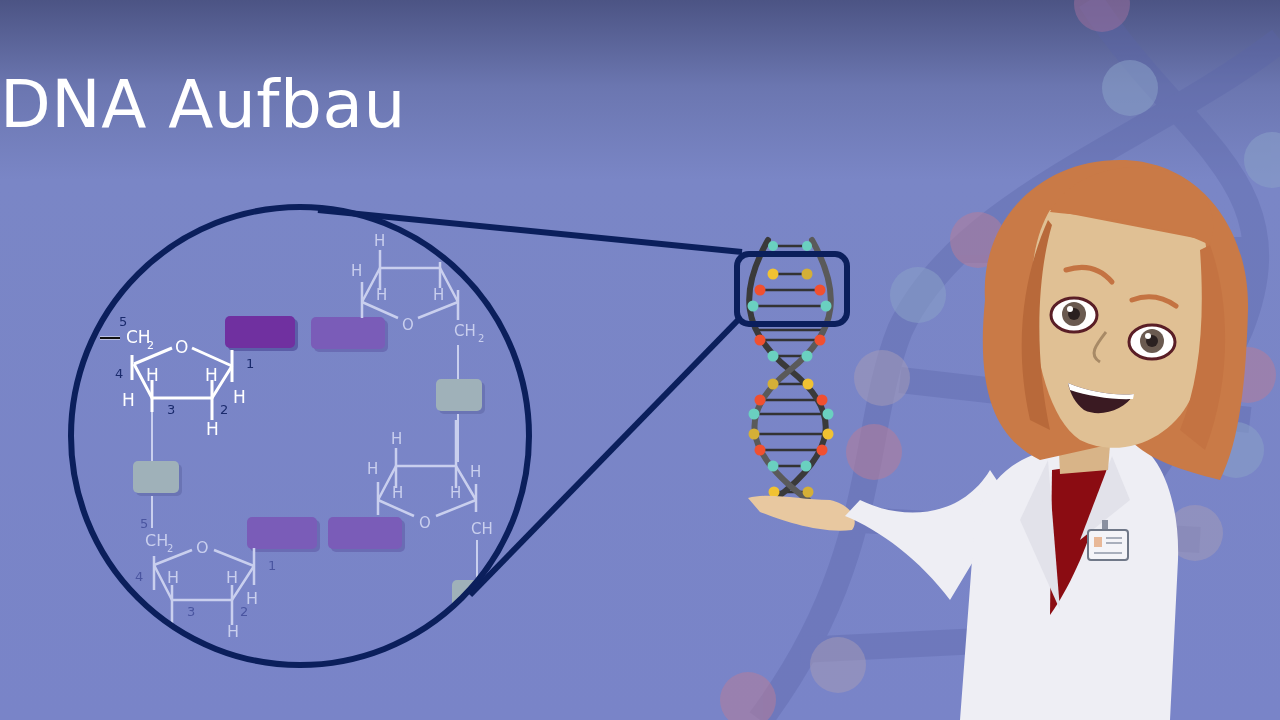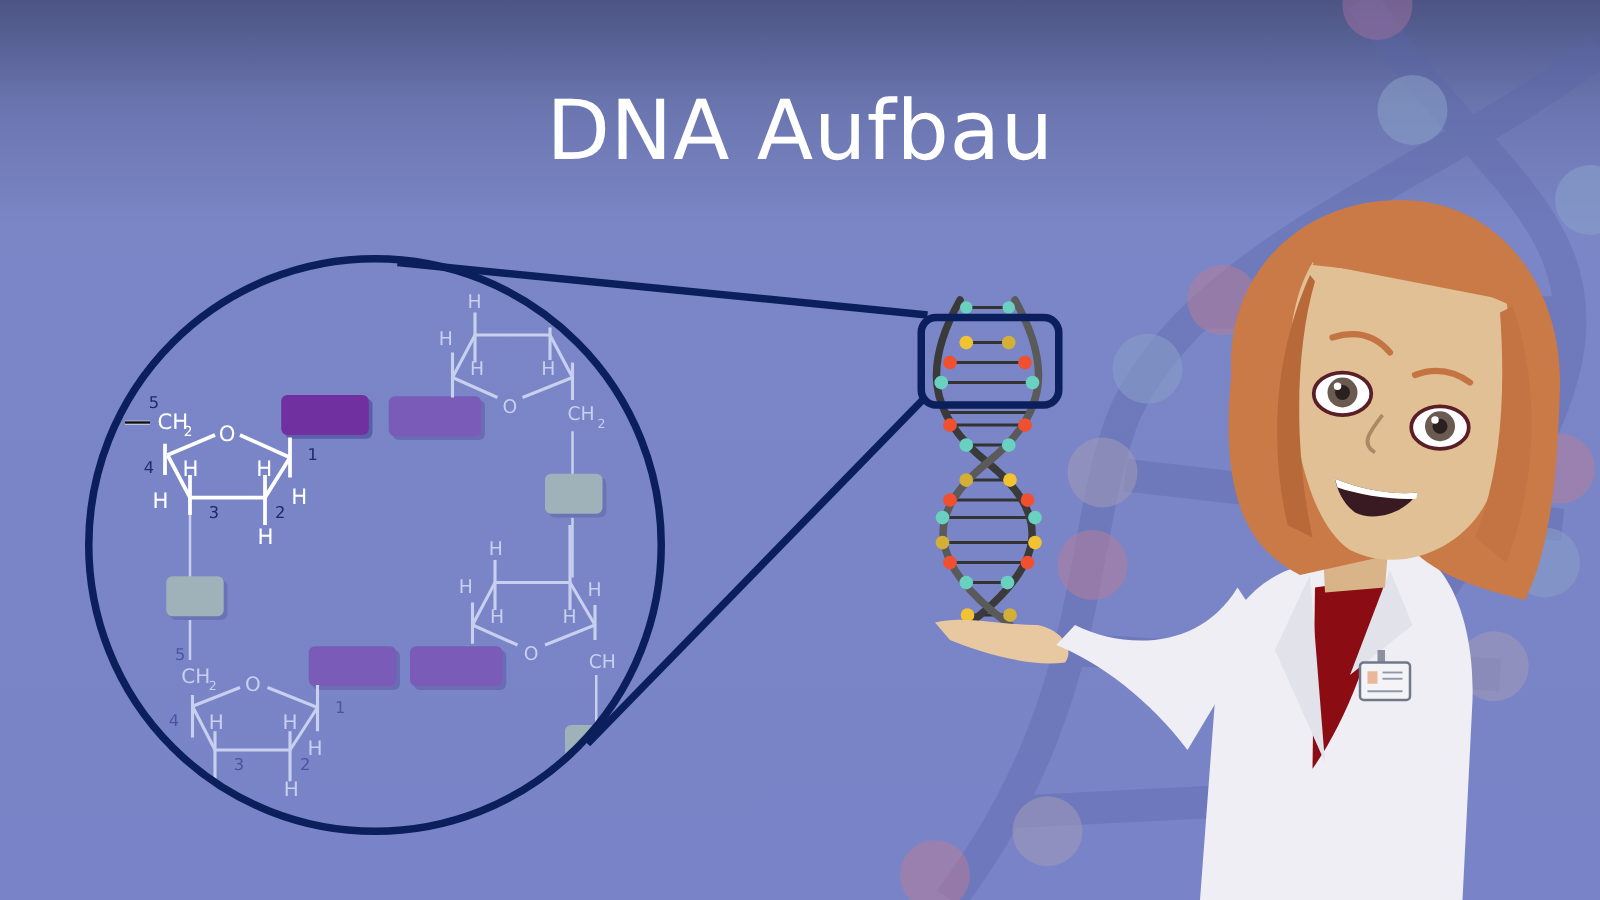--- a/index.html
+++ b/index.html
@@ -1,20 +1,20 @@
 <!DOCTYPE html>
 <html><head>
 <meta charset="utf-8">
 <style>
   html, body { margin:0; padding:0; }
   body { width:1280px; height:720px; overflow:hidden; position:relative;
     background: linear-gradient(180deg, #4c5484 0%, #6b76b0 12%, #7a86c6 25%, #7984c8 100%);
     font-family: "DejaVu Sans", sans-serif; }
   .scene { position:absolute; inset:0; }
-  .title { position:absolute; top:66px; left:0; width:1280px; text-align:center;
+  .title { position:absolute; top:66px; left:0; width:1280px; text-align:left;
     color:#ffffff; font-size:66px; font-family:"DejaVu Sans", sans-serif; font-weight:400; letter-spacing:0.5px; }
   svg { position:absolute; left:0; top:0; }
   .lbl { font-family:"DejaVu Sans", sans-serif; }
 </style>
 </head>
 <body>
 
 <div class="scene">
 
   <svg width="1280" height="720">

